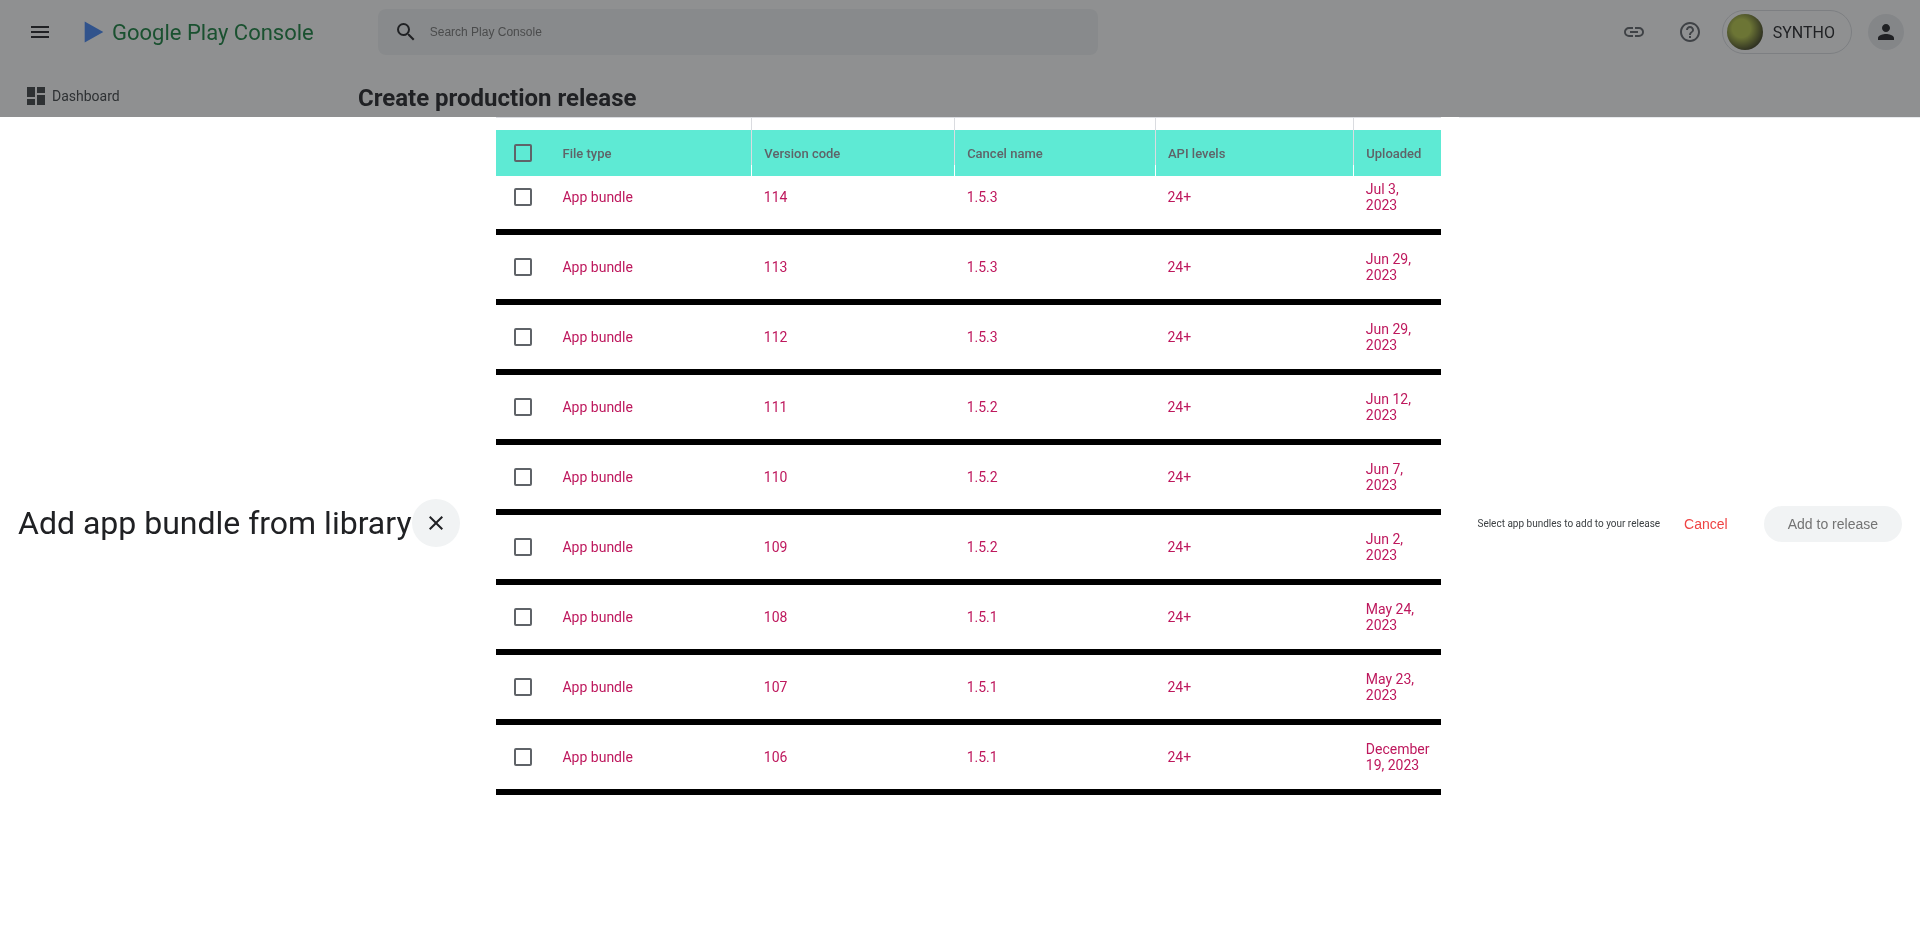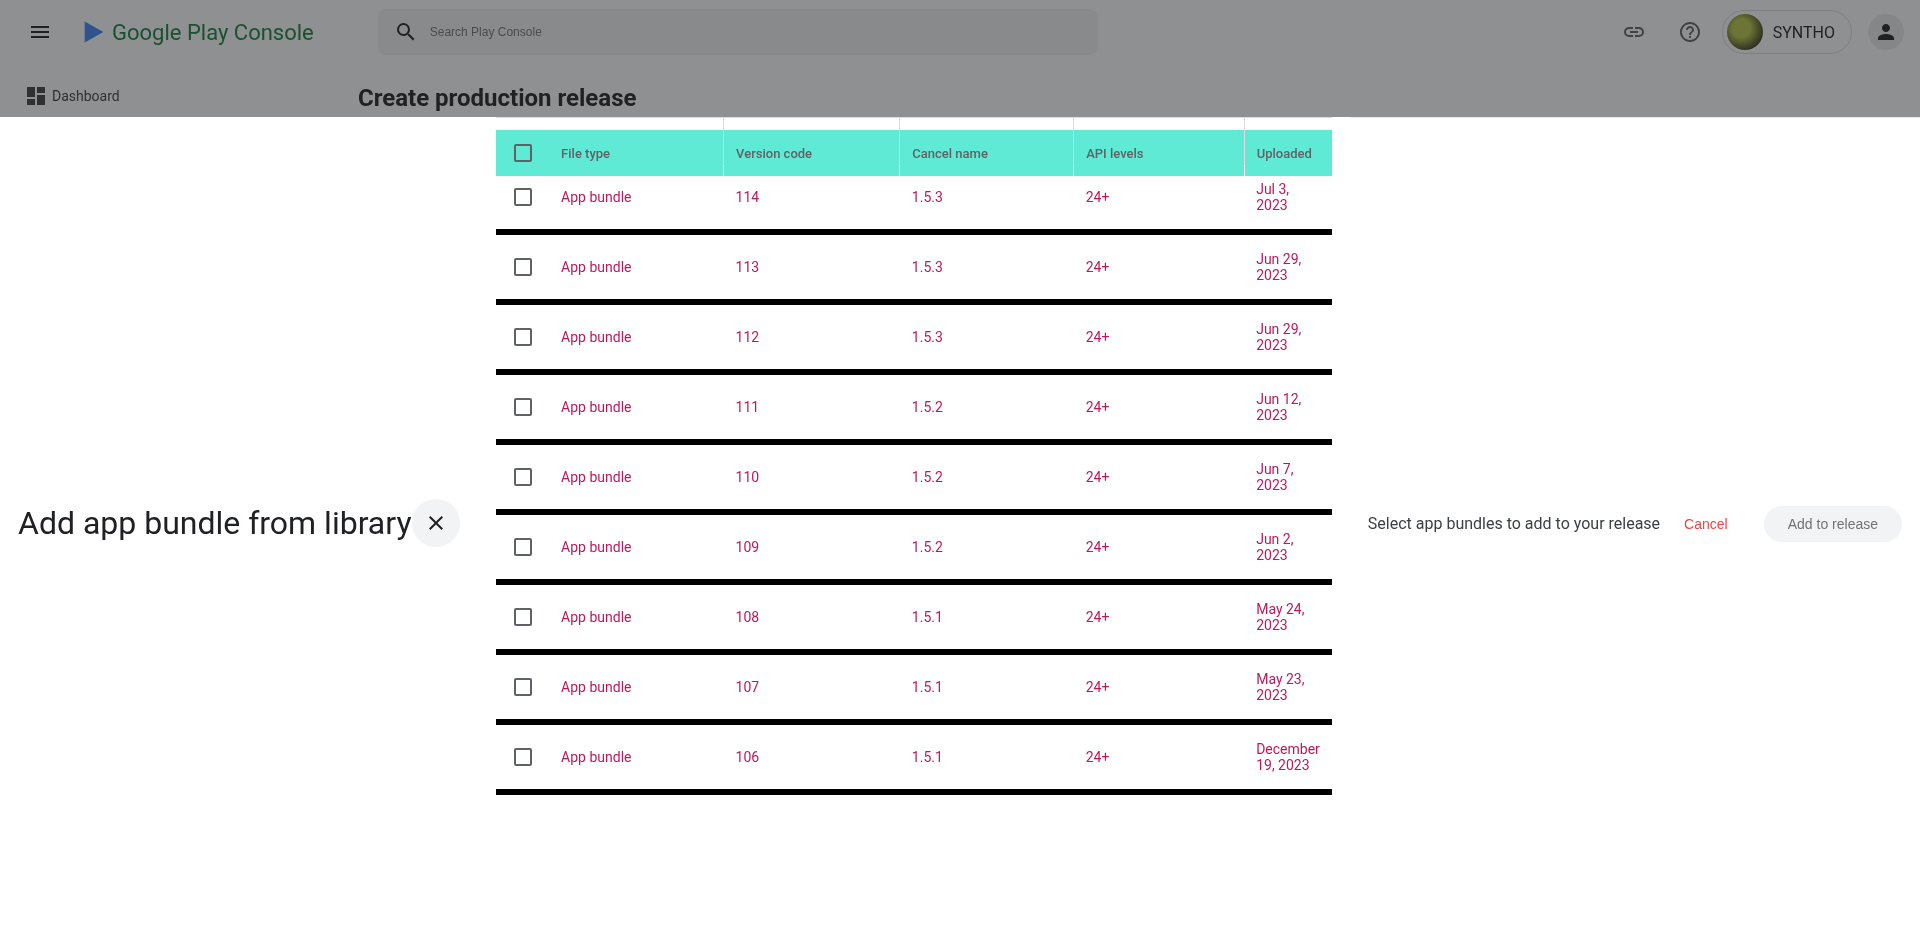--- a/index.html
+++ b/index.html
@@ -211,21 +211,21 @@
     
     
     .dialog-footer {
       display: flex;
       align-items: center;
       justify-content: space-between;
       padding: 18px;
       border-top: 1px solid #e8eaed;
     }
     .footer-hint {
-      font-size: 16px;
+      font-size: 10px;
       color: #3c4043;
     }
     .footer-actions {
       display: flex;
       gap: 12px;
     }
     .btn {
       padding: 10px 24px;
       border-radius: 24px;
       font-size: 14px;

